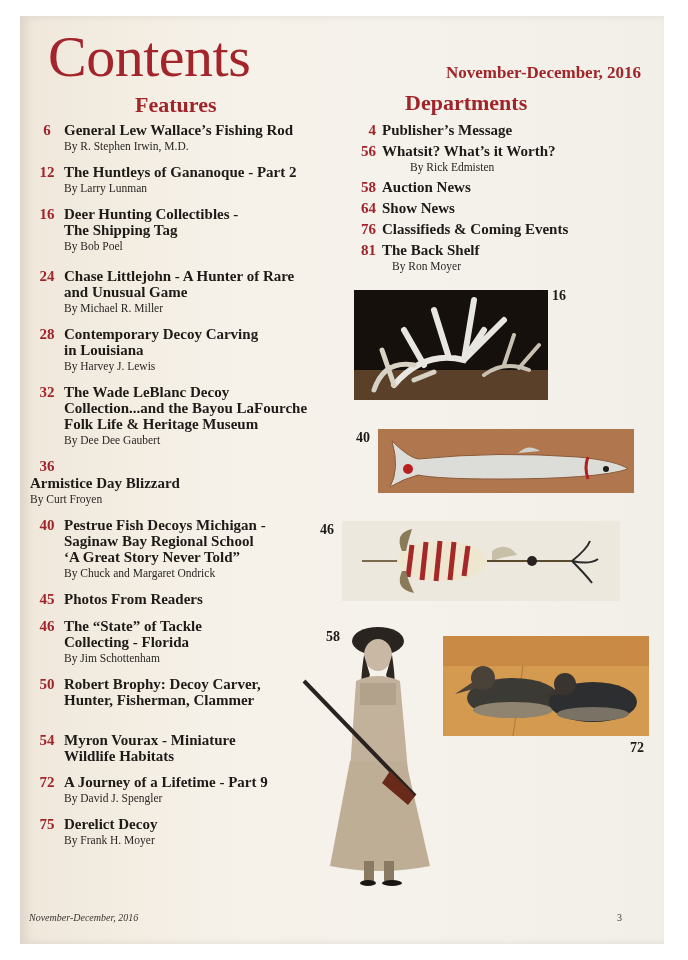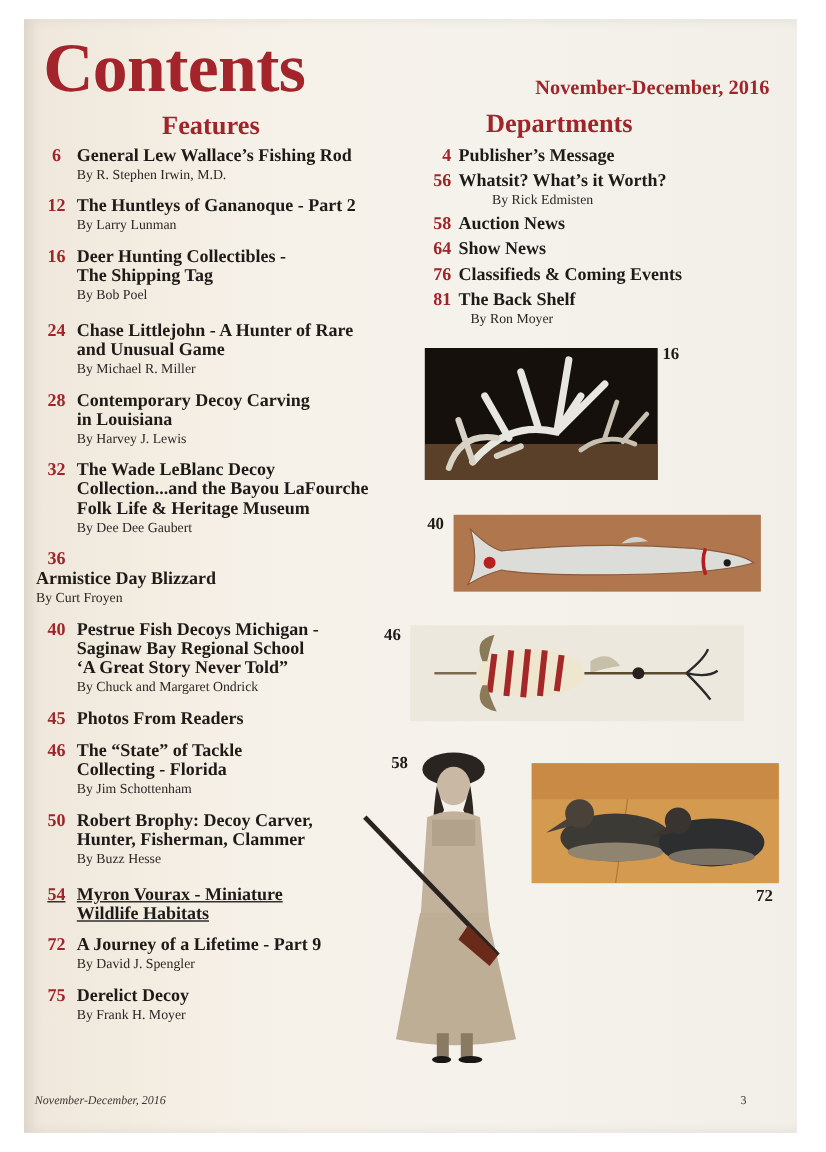--- a/index.html
+++ b/index.html
@@ -7,22 +7,22 @@
     width: 688px; height: 960px; position: relative; overflow: hidden;
     background: #ffffff;
     font-family: "DejaVu Serif", "Liberation Serif", serif;
   }
   .page {
     position: absolute; left: 20px; top: 16px; width: 644px; height: 928px;
     background: linear-gradient(90deg, #efe7da 0%, #f6f1e8 30%, #f5f2ec 60%, #f2eee8 100%);
     box-shadow: inset 6px 0 10px rgba(0,0,0,0.08);
   }
   .title {
-    position: absolute; left: 16px; top: 12px;
-    font-family: "Liberation Serif", serif; font-size: 58px; font-weight: bold;
+    position: absolute; left: 28px; top: 12px;
+    font-family: "Liberation Serif", serif; font-size: 58px; font-weight: normal;
     color: #a3252b; letter-spacing: -0.5px; line-height: 1;
   }
   .issue-date {
     position: absolute; left: 426px; top: 47px;
     font-family: "Liberation Serif", serif; font-size: 17px; font-weight: bold; color: #a0252a;
   }
   .section-head {
     position: absolute; font-family: "Liberation Serif", serif; font-size: 22px; font-weight: bold; color: #a0252a;
   }
   .features-head { left: 115px; top: 76px; }
@@ -141,24 +141,23 @@
           <div class="etitle">The “State” of Tackle</div>
           <div class="etitle">Collecting - Florida</div>
           <div class="byline">By Jim Schottenham</div>
         </div>
       </div>
       <div class="entry" style="margin-top: 10px;">
         <div class="num">50</div>
         <div class="body">
           <div class="etitle">Robert Brophy: Decoy Carver,</div>
           <div class="etitle">Hunter, Fisherman, Clammer</div>
-          <div class="byline">By Buzz Hesse</div>
-        </div>
-      </div>
-      <div class="entry" style="margin-top: 14px; text-decoration: underline;">
+        </div>
+      </div>
+      <div class="entry" style="margin-top: 24px;">
         <div class="num">54</div>
         <div class="body">
           <div class="etitle">Myron Vourax - Miniature</div>
           <div class="etitle">Wildlife Habitats</div>
         </div>
       </div>
       <div class="entry" style="margin-top: 10px;">
         <div class="num">72</div>
         <div class="body">
           <div class="etitle">A Journey of a Lifetime - Part 9</div>

